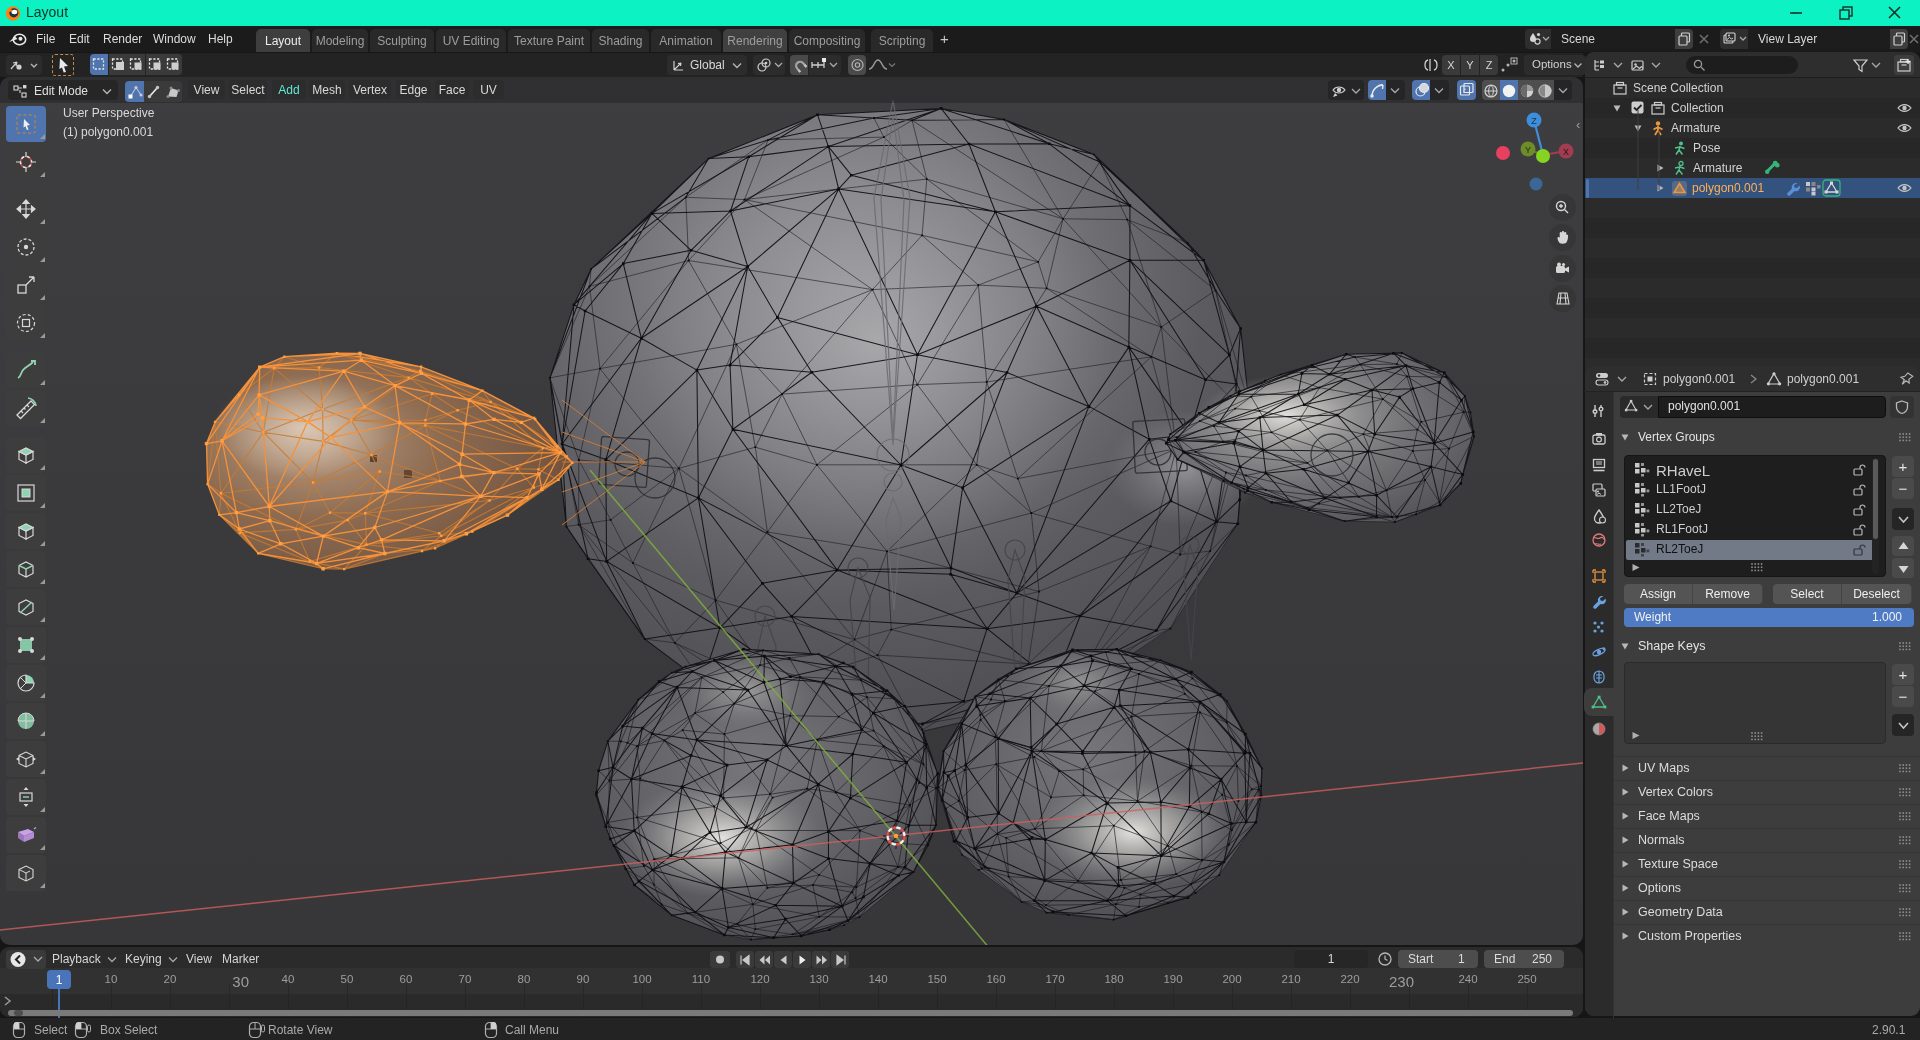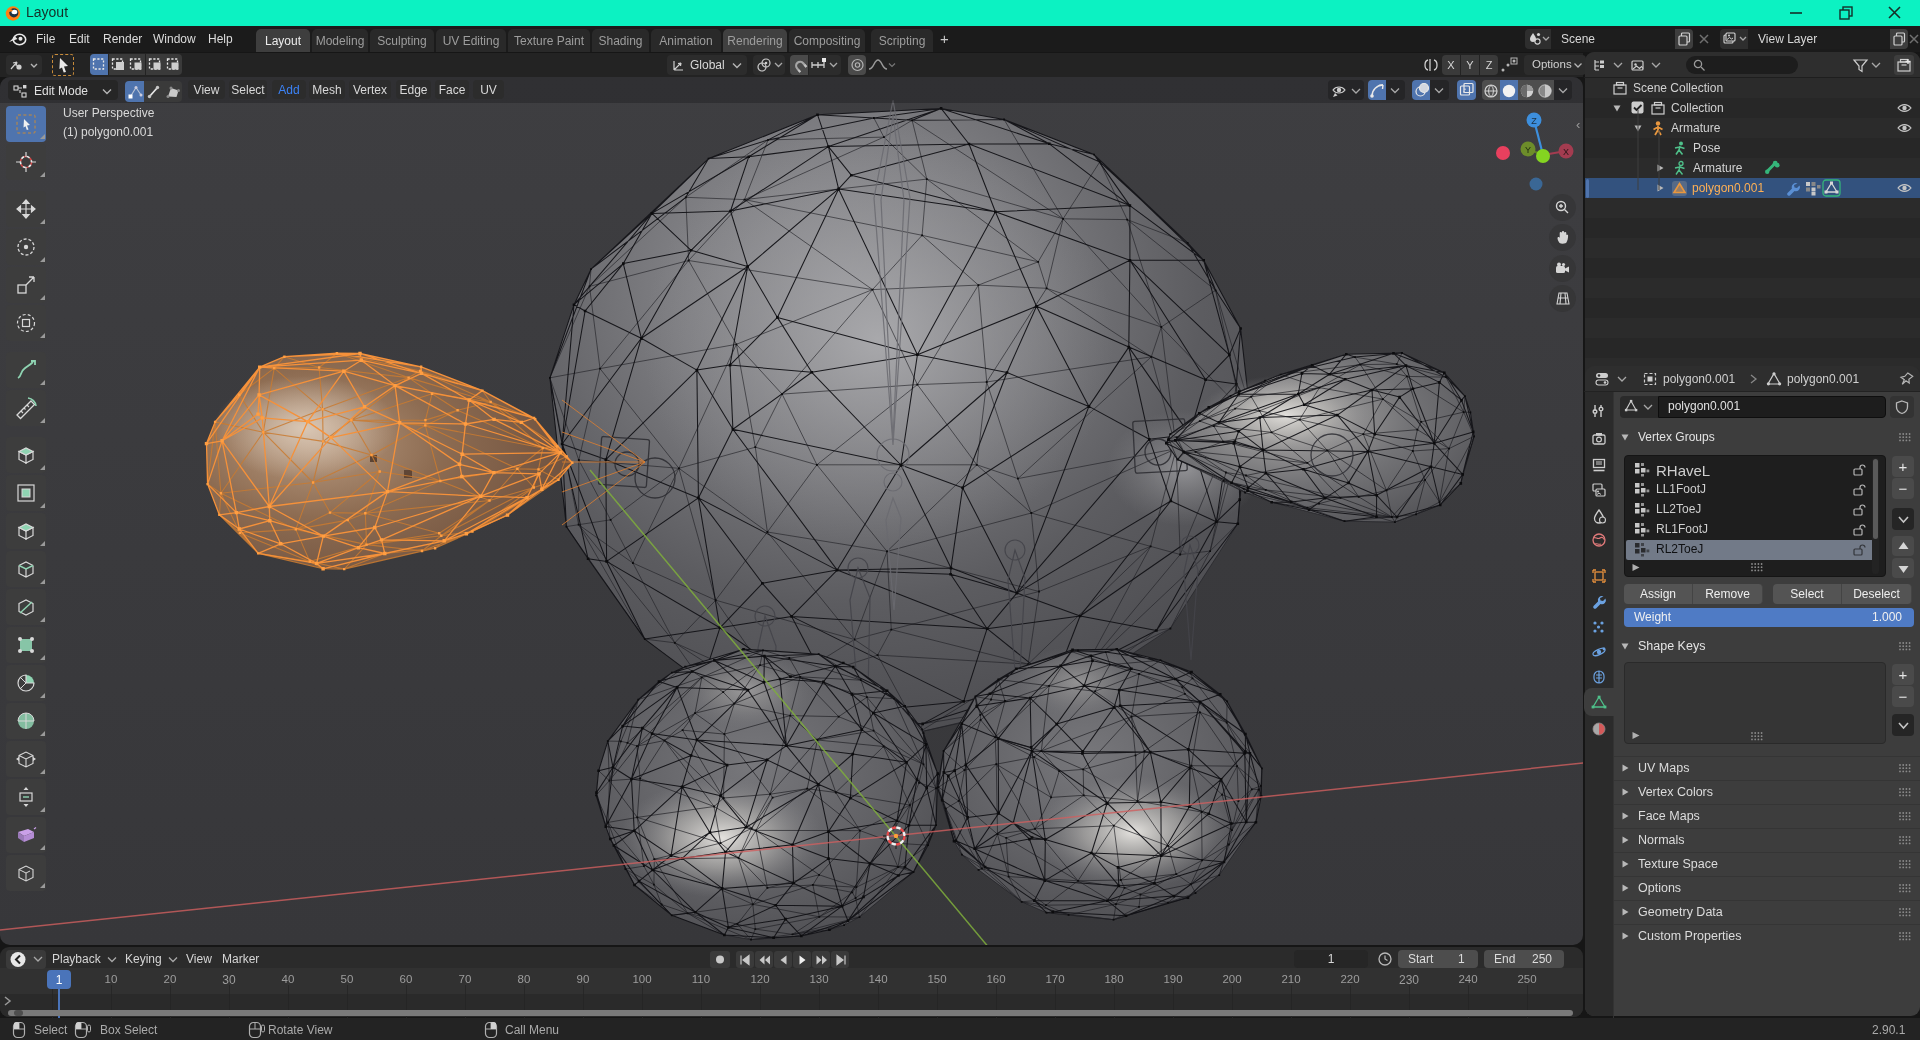--- a/index.html
+++ b/index.html
@@ -307,21 +307,21 @@
   </svg>
 <div class="abs" style="left:163px;top:81px;width:19px;height:21px;background:#3a3a3a;border-radius:0 4px 4px 0"></div>
 <svg class="abs" style="left:164px;top:83px" width="18" height="18" viewBox="0 0 18 18">
     <path d="M4 13.5 L7 5 L14.5 7.5 L12.5 14 Z" fill="#c9c9c9"></path>
     <circle cx="4" cy="13.5" r="1.5" fill="#8a8a8a"></circle>
     <circle cx="7" cy="5" r="1.5" fill="#8a8a8a"></circle>
     <circle cx="14.5" cy="7.5" r="1.5" fill="#8a8a8a"></circle>
   </svg>
 <div class="abs" style="left:188px;top:80px;width:37px;height:19px;background:#2c2c2c;border-radius:4px;color:#d8d8d8;font-size:12px;display:flex;align-items:center;justify-content:center">View</div>
 <div class="abs" style="left:229px;top:80px;width:38px;height:19px;background:#2c2c2c;border-radius:4px;color:#d8d8d8;font-size:12px;display:flex;align-items:center;justify-content:center">Select</div>
-<div class="abs" style="left:272px;top:80px;width:34px;height:19px;background:#2c2c2c;border-radius:4px;color:#3b82f6;font-size:12px;display:flex;align-items:center;justify-content:center">Add</div>
+<div class="abs" style="left:272px;top:80px;width:34px;height:19px;background:#2c2c2c;border-radius:4px;color:#5eead4;font-size:12px;display:flex;align-items:center;justify-content:center">Add</div>
 <div class="abs" style="left:309px;top:80px;width:36px;height:19px;background:#2c2c2c;border-radius:4px;color:#d8d8d8;font-size:12px;display:flex;align-items:center;justify-content:center">Mesh</div>
 <div class="abs" style="left:349px;top:80px;width:42px;height:19px;background:#2c2c2c;border-radius:4px;color:#d8d8d8;font-size:12px;display:flex;align-items:center;justify-content:center">Vertex</div>
 <div class="abs" style="left:396px;top:80px;width:35px;height:19px;background:#2c2c2c;border-radius:4px;color:#d8d8d8;font-size:12px;display:flex;align-items:center;justify-content:center">Edge</div>
 <div class="abs" style="left:435px;top:80px;width:34px;height:19px;background:#2c2c2c;border-radius:4px;color:#d8d8d8;font-size:12px;display:flex;align-items:center;justify-content:center">Face</div>
 <div class="abs" style="left:473px;top:80px;width:31px;height:19px;background:#2c2c2c;border-radius:4px;color:#d8d8d8;font-size:12px;display:flex;align-items:center;justify-content:center">UV</div>
 <div class="abs" style="left:1328px;top:80px;width:36px;height:20px;background:#252527;border-radius:4px"></div>
 <svg class="abs" style="left:1330px;top:81px" width="34" height="19" viewBox="0 0 34 19">
     <path d="M3 9 c3 -4 9 -4 12 0 c-3 4 -9 4 -12 0 Z" fill="none" stroke="#cdcdcd" stroke-width="1.2"></path>
 <circle cx="9" cy="9" r="2.2" fill="#cdcdcd"></circle>
     <path d="M5 12 l-2 4 l4.5 -1.5 Z" fill="#cdcdcd"></path>
@@ -1203,41 +1203,41 @@
 <path d="M8 4.5 V8 L10.5 9.5" stroke="#b8b8b8" stroke-width="1.2" fill="none"></path>
   </svg>
 <div class="abs" style="left:1398px;top:950px;width:80px;height:18px;background:#4d4d4d;border-radius:4px"></div>
 <div class="abs" style="left:1408px;top:952px;color:#dcdcdc;font-size:12px;font-weight:400;letter-spacing:0;white-space:nowrap">Start</div>
 <div class="abs" style="left:1458px;top:952px;color:#dcdcdc;font-size:12px;font-weight:400;letter-spacing:0;white-space:nowrap">1</div>
 <div class="abs" style="left:1484px;top:950px;width:80px;height:18px;background:#4d4d4d;border-radius:4px"></div>
 <div class="abs" style="left:1494px;top:952px;color:#dcdcdc;font-size:12px;font-weight:400;letter-spacing:0;white-space:nowrap">End</div>
 <div class="abs" style="left:1532px;top:952px;color:#dcdcdc;font-size:12px;font-weight:400;letter-spacing:0;white-space:nowrap">250</div>
 <div class="abs" style="left:91px;top:973px;width:40px;text-align:center;color:#9d9d9d;font-size:11.5px;white-space:nowrap">10</div>
 <div class="abs" style="left:150px;top:973px;width:40px;text-align:center;color:#9d9d9d;font-size:11.5px;white-space:nowrap">20</div>
-<div class="abs" style="left:209px;top:973px;width:40px;text-align:center;color:#9d9d9d;font-size:12px;white-space:nowrap">30</div>
+<div class="abs" style="left:209px;top:973px;width:40px;text-align:right;color:#9d9d9d;font-size:15px;white-space:nowrap">30</div>
 <div class="abs" style="left:268px;top:973px;width:40px;text-align:center;color:#9d9d9d;font-size:11.5px;white-space:nowrap">40</div>
 <div class="abs" style="left:327px;top:973px;width:40px;text-align:center;color:#9d9d9d;font-size:11.5px;white-space:nowrap">50</div>
 <div class="abs" style="left:386px;top:973px;width:40px;text-align:center;color:#9d9d9d;font-size:11.5px;white-space:nowrap">60</div>
 <div class="abs" style="left:445px;top:973px;width:40px;text-align:center;color:#9d9d9d;font-size:11.5px;white-space:nowrap">70</div>
 <div class="abs" style="left:504px;top:973px;width:40px;text-align:center;color:#9d9d9d;font-size:11.5px;white-space:nowrap">80</div>
 <div class="abs" style="left:563px;top:973px;width:40px;text-align:center;color:#9d9d9d;font-size:11.5px;white-space:nowrap">90</div>
 <div class="abs" style="left:622px;top:973px;width:40px;text-align:center;color:#9d9d9d;font-size:11.5px;white-space:nowrap">100</div>
 <div class="abs" style="left:681px;top:973px;width:40px;text-align:center;color:#9d9d9d;font-size:11.5px;white-space:nowrap">110</div>
 <div class="abs" style="left:740px;top:973px;width:40px;text-align:center;color:#9d9d9d;font-size:11.5px;white-space:nowrap">120</div>
 <div class="abs" style="left:799px;top:973px;width:40px;text-align:center;color:#9d9d9d;font-size:11.5px;white-space:nowrap">130</div>
 <div class="abs" style="left:858px;top:973px;width:40px;text-align:center;color:#9d9d9d;font-size:11.5px;white-space:nowrap">140</div>
 <div class="abs" style="left:917px;top:973px;width:40px;text-align:center;color:#9d9d9d;font-size:11.5px;white-space:nowrap">150</div>
 <div class="abs" style="left:976px;top:973px;width:40px;text-align:center;color:#9d9d9d;font-size:11.5px;white-space:nowrap">160</div>
 <div class="abs" style="left:1035px;top:973px;width:40px;text-align:center;color:#9d9d9d;font-size:11.5px;white-space:nowrap">170</div>
 <div class="abs" style="left:1094px;top:973px;width:40px;text-align:center;color:#9d9d9d;font-size:11.5px;white-space:nowrap">180</div>
 <div class="abs" style="left:1153px;top:973px;width:40px;text-align:center;color:#9d9d9d;font-size:11.5px;white-space:nowrap">190</div>
 <div class="abs" style="left:1212px;top:973px;width:40px;text-align:center;color:#9d9d9d;font-size:11.5px;white-space:nowrap">200</div>
 <div class="abs" style="left:1271px;top:973px;width:40px;text-align:center;color:#9d9d9d;font-size:11.5px;white-space:nowrap">210</div>
 <div class="abs" style="left:1330px;top:973px;width:40px;text-align:center;color:#9d9d9d;font-size:11.5px;white-space:nowrap">220</div>
-<div class="abs" style="left:1389px;top:973px;width:40px;text-align:center;color:#9d9d9d;font-size:12px;white-space:nowrap">230</div>
+<div class="abs" style="left:1389px;top:973px;width:40px;color:#9d9d9d;font-size:15px;white-space:nowrap">230</div>
 <div class="abs" style="left:1448px;top:973px;width:40px;text-align:center;color:#9d9d9d;font-size:11.5px;white-space:nowrap">240</div>
 <div class="abs" style="left:1507px;top:973px;width:40px;text-align:center;color:#9d9d9d;font-size:11.5px;white-space:nowrap">250</div>
 <svg class="abs" style="left:0px;top:968px" width="1583" height="27" viewBox="0 0 1583 27">
     <path d="M52.5 17 V26M111.5 17 V26M170.5 17 V26M229.5 17 V26M288.5 17 V26M347.5 17 V26M406.5 17 V26M465.5 17 V26M524.5 17 V26M583.5 17 V26M642.5 17 V26M701.5 17 V26M760.5 17 V26M819.5 17 V26M878.5 17 V26M937.5 17 V26M996.5 17 V26M1055.5 17 V26M1114.5 17 V26M1173.5 17 V26M1232.5 17 V26M1291.5 17 V26M1350.5 17 V26M1409.5 17 V26M1468.5 17 V26M1527.5 17 V26M1586.5 17 V26" stroke="#272727" stroke-width="1"></path>
   </svg>
 <svg class="abs" style="left:0px;top:994px" width="1583" height="24" viewBox="0 0 1583 24">
     <path d="M52.5 0 V24M111.5 0 V24M170.5 0 V24M229.5 0 V24M288.5 0 V24M347.5 0 V24M406.5 0 V24M465.5 0 V24M524.5 0 V24M583.5 0 V24M642.5 0 V24M701.5 0 V24M760.5 0 V24M819.5 0 V24M878.5 0 V24M937.5 0 V24M996.5 0 V24M1055.5 0 V24M1114.5 0 V24M1173.5 0 V24M1232.5 0 V24M1291.5 0 V24M1350.5 0 V24M1409.5 0 V24M1468.5 0 V24M1527.5 0 V24M1586.5 0 V24" stroke="#252525" stroke-width="1"></path>
   </svg>
 <div class="abs" style="left:47px;top:970px;width:24px;height:19px;background:#4a74ba;border-radius:4px;color:#fff;font-size:12px;display:flex;align-items:center;justify-content:center">1</div>
 <div class="abs" style="left:58px;top:989px;width:2px;height:29px;background:#4a74ba"></div>

